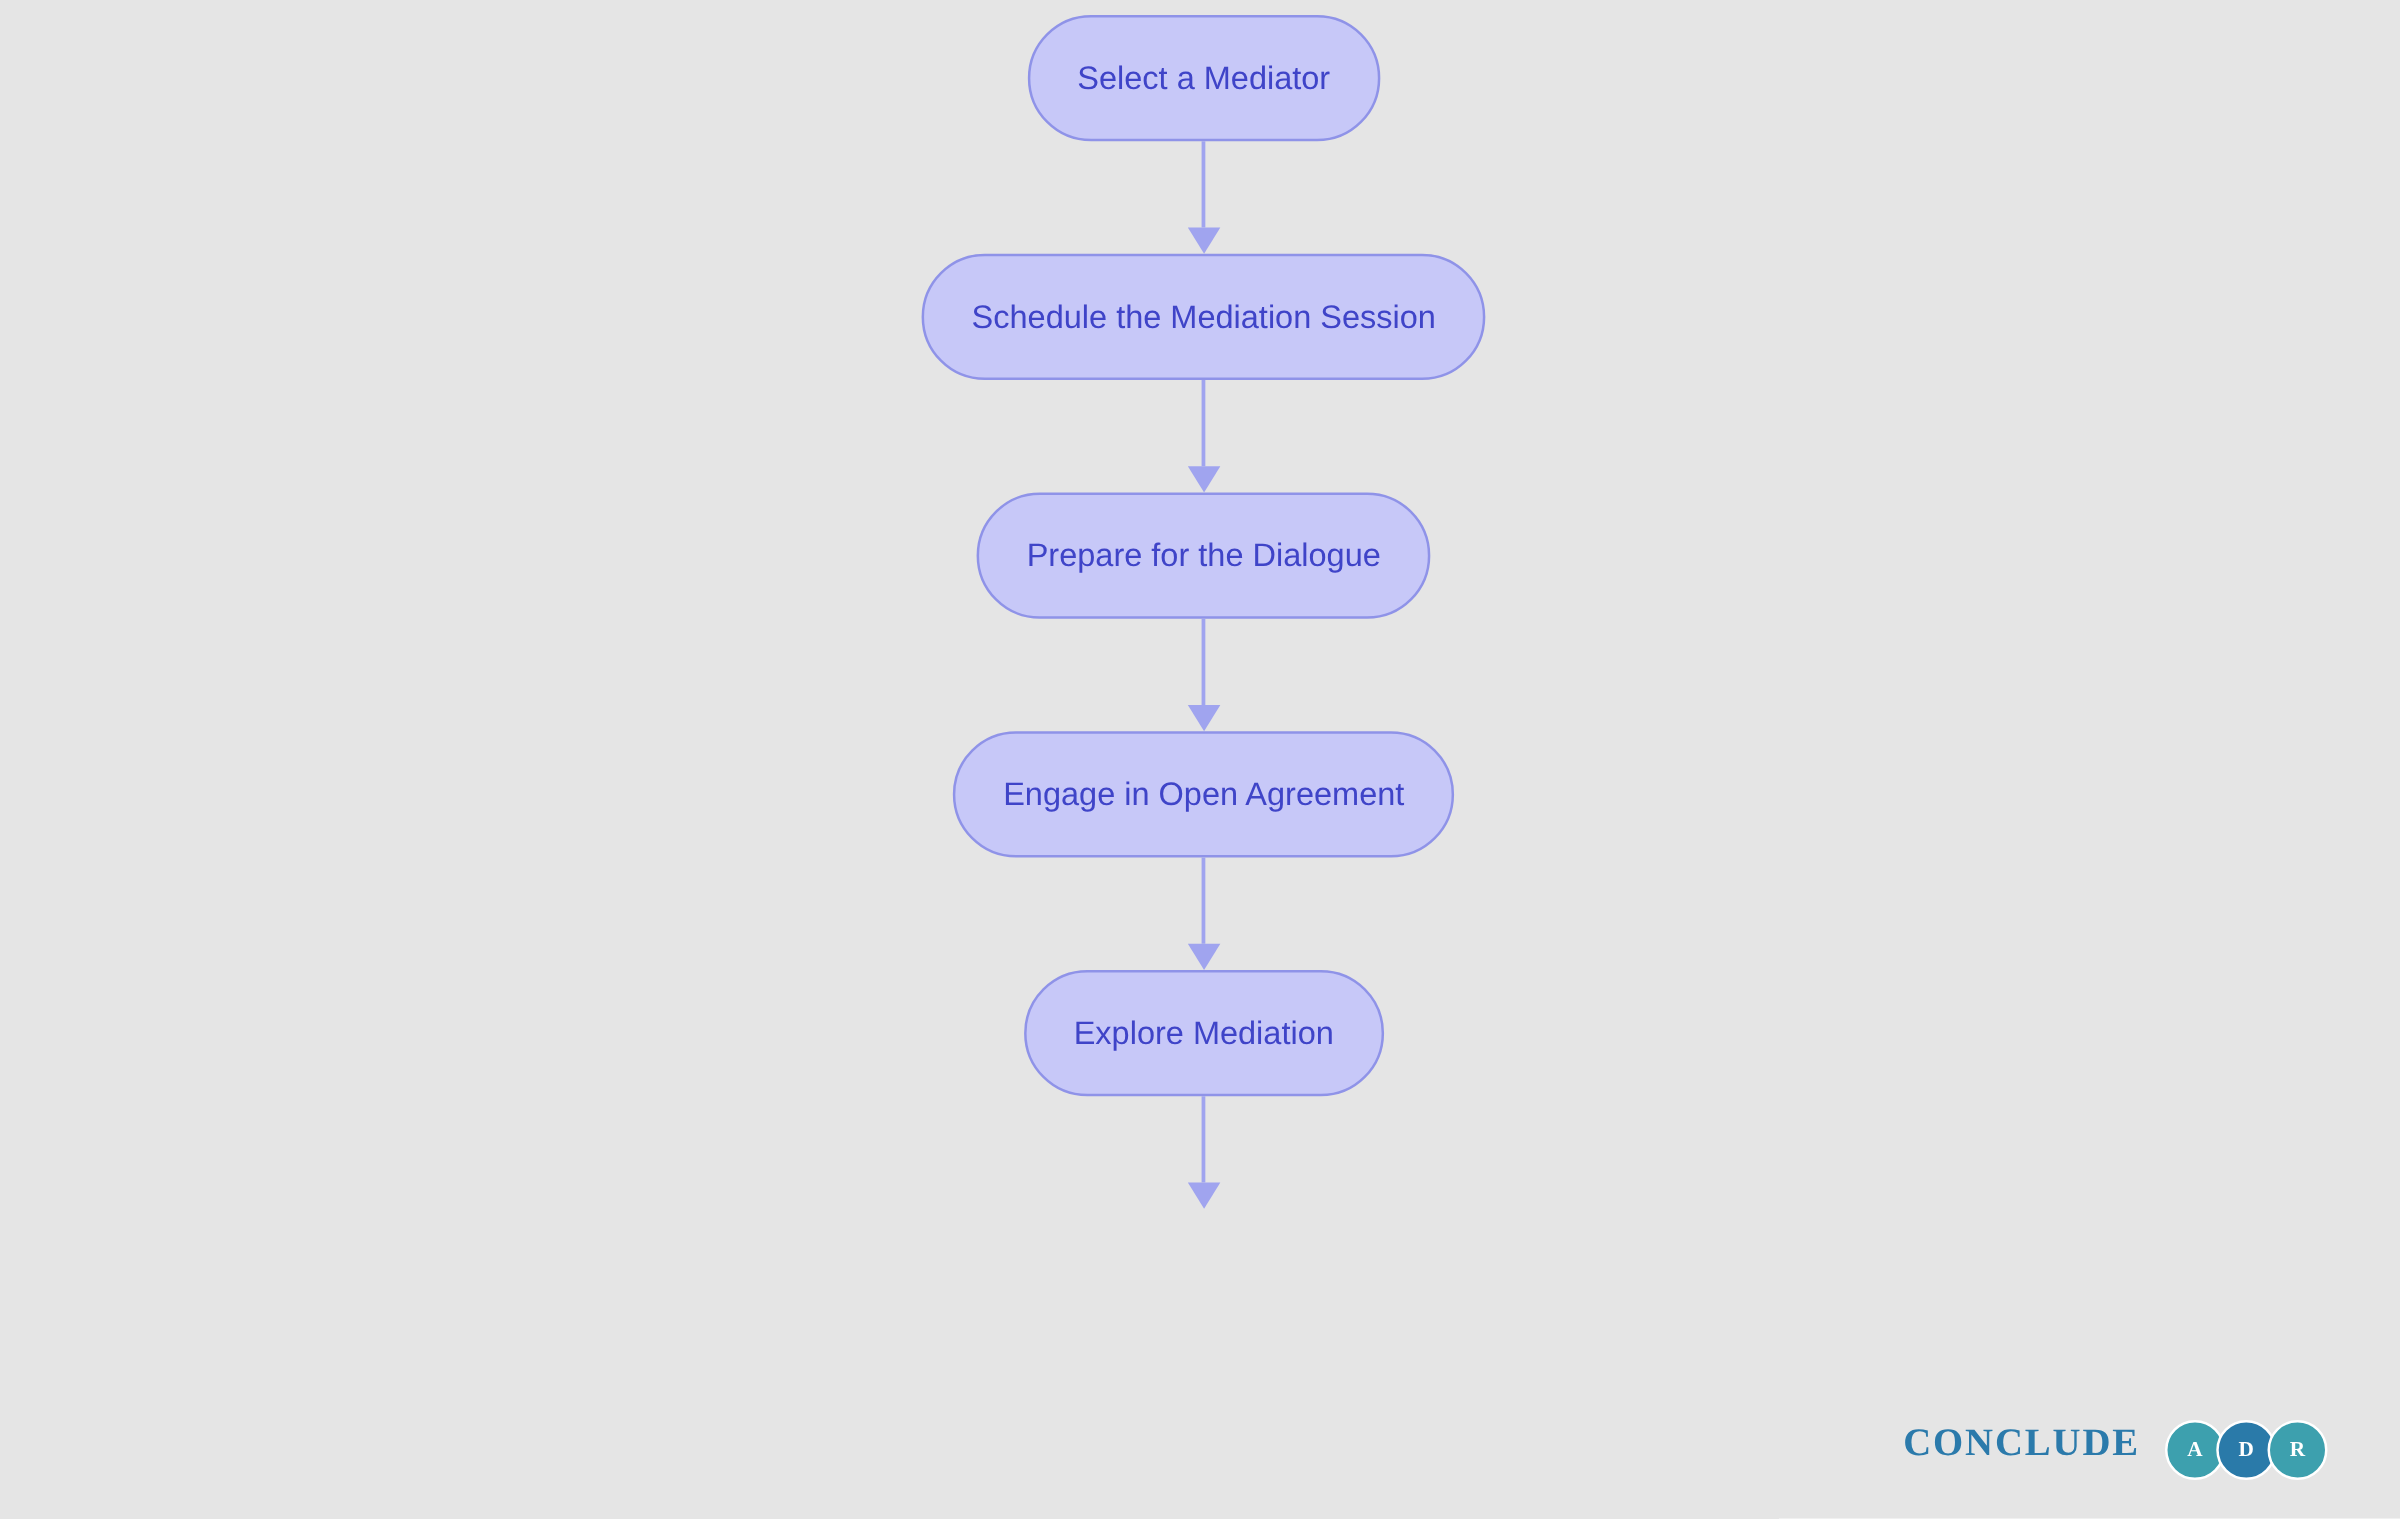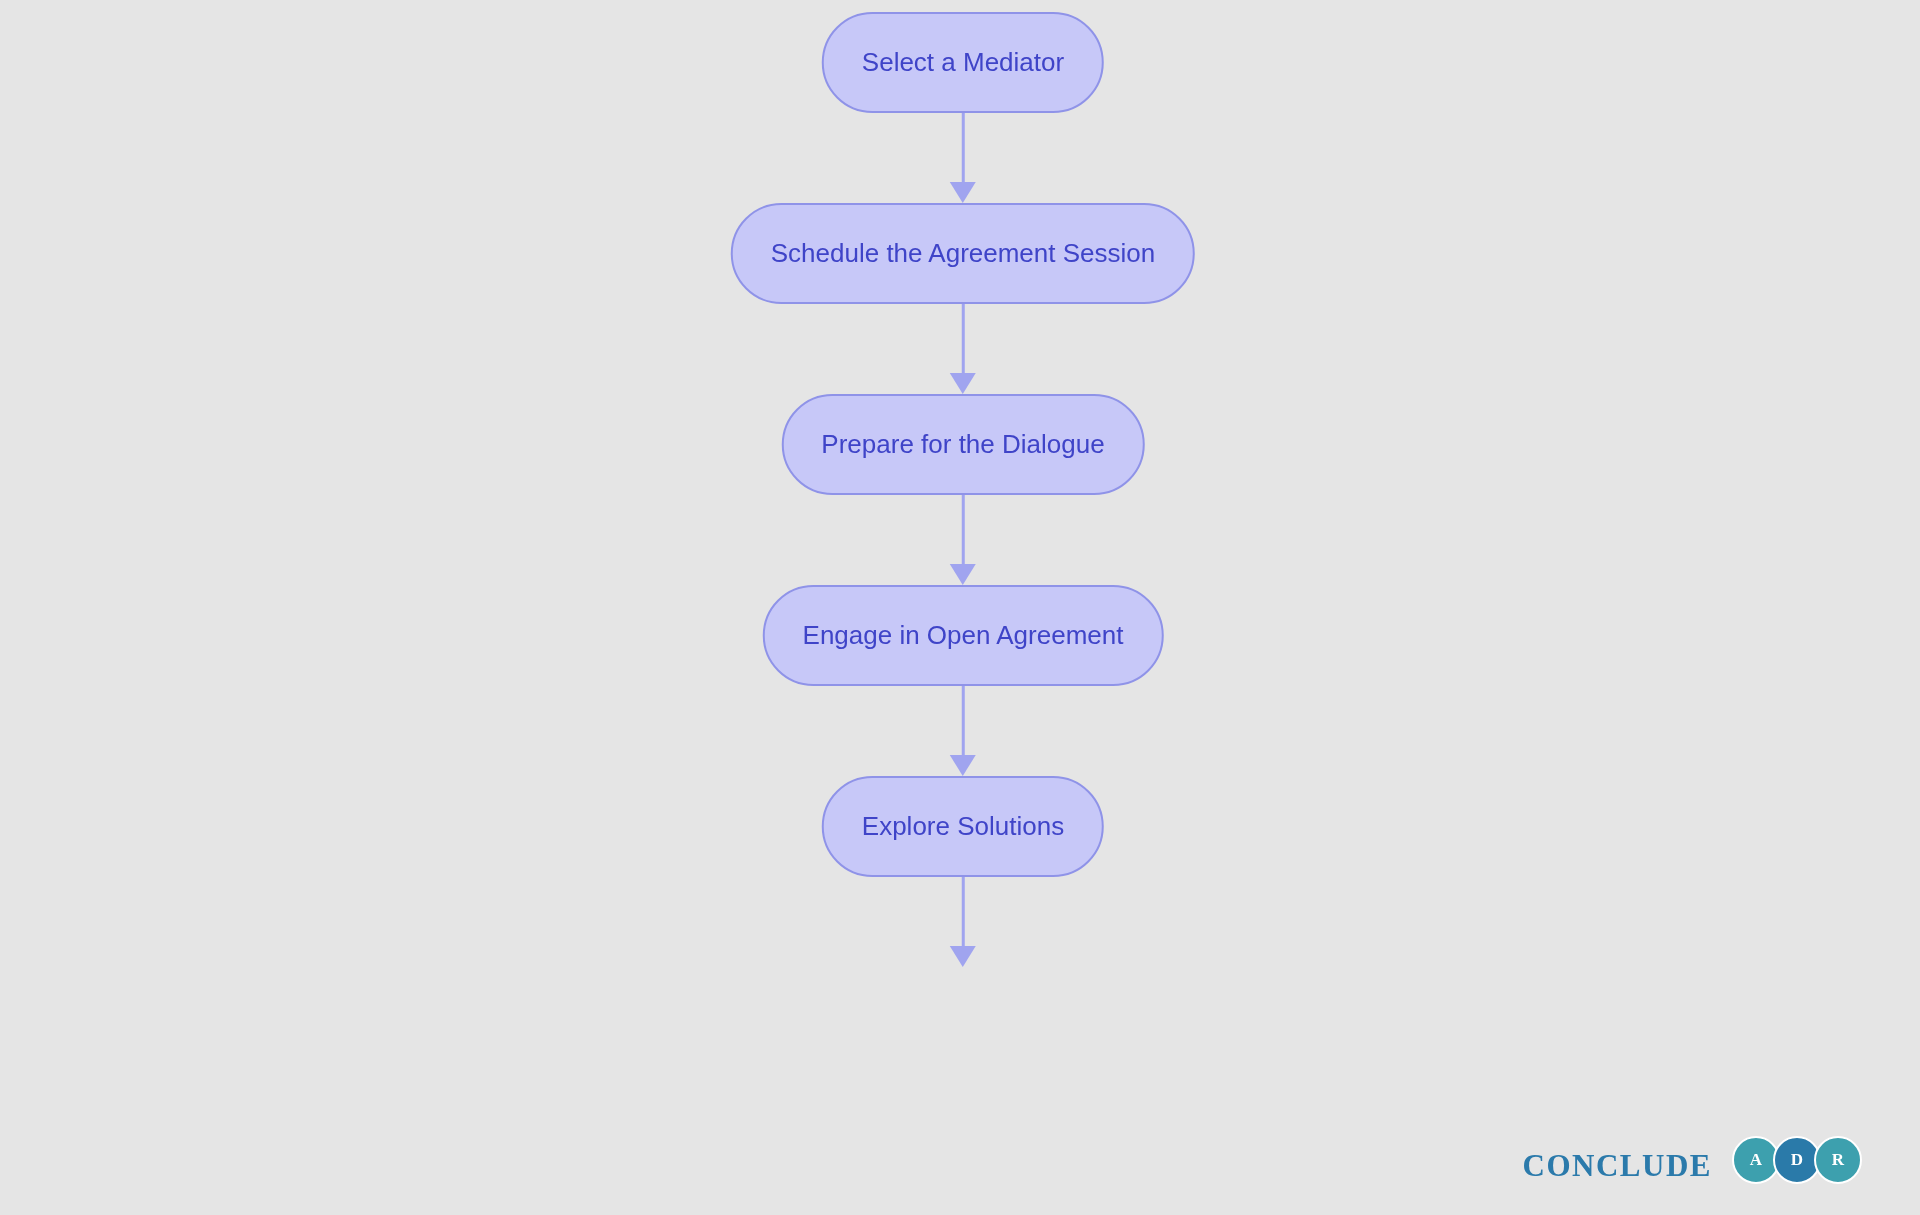--- a/index.html
+++ b/index.html
@@ -50,21 +50,21 @@
     height: 0;
     border-left: 13px solid transparent;
     border-right: 13px solid transparent;
     border-top: 21px solid #a0a4ef;
   }
   .logo {
     position: absolute;
     top: 1136px;
     right: 58px;
     display: flex;
-    align-items: flex-end;
+    align-items: flex-start;
     gap: 20px;
   }
   .wordmark {
     font-family: "Liberation Serif", serif;
     font-weight: bold;
     font-size: 31px;
     letter-spacing: 1.5px;
     color: #2b7aab;
   }
   .badges {
@@ -102,21 +102,21 @@
     <div class="node">
       <span>Select a Mediator</span>
     </div>
 
     <div class="arrow">
       <div class="arrow-line"></div>
       <div class="arrow-head"></div>
     </div>
 
     <div class="node">
-      <span>Schedule the Agreement Session</span>
+      <span>Schedule the Mediation Session</span>
     </div>
 
     <div class="arrow">
       <div class="arrow-line"></div>
       <div class="arrow-head"></div>
     </div>
 
     <div class="node">
       <span>Prepare for the Dialogue</span>
     </div>
@@ -129,21 +129,21 @@
     <div class="node">
       <span>Engage in Open Agreement</span>
     </div>
 
     <div class="arrow">
       <div class="arrow-line"></div>
       <div class="arrow-head"></div>
     </div>
 
     <div class="node">
-      <span>Explore Solutions</span>
+      <span>Explore Mediation</span>
     </div>
 
     <div class="arrow">
       <div class="arrow-line"></div>
       <div class="arrow-head"></div>
     </div>
 
 
   </div>
 

